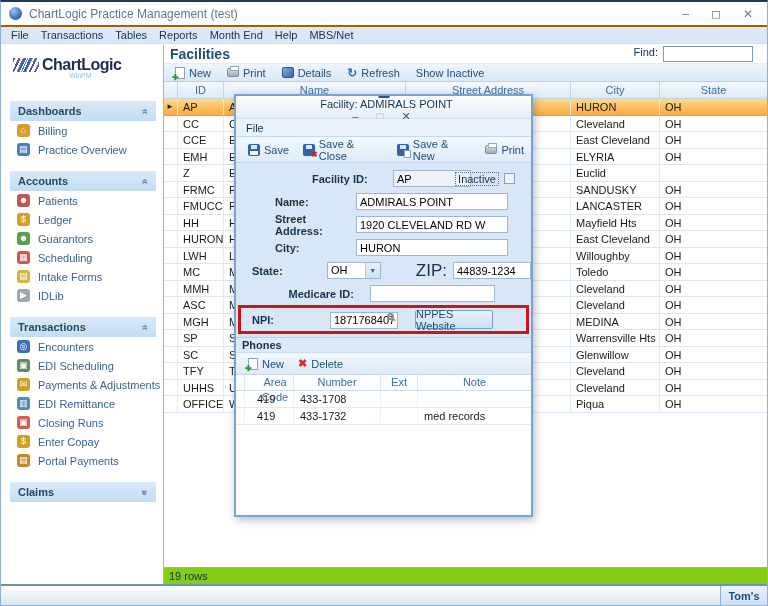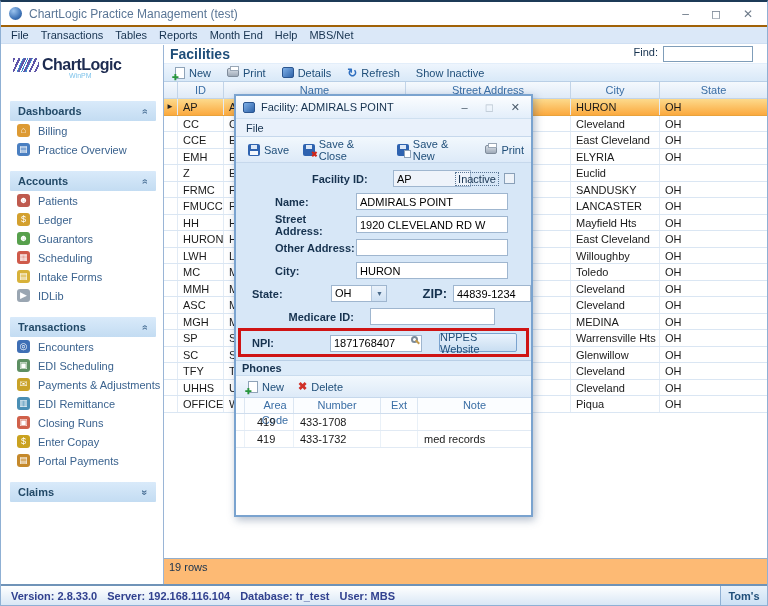--- a/index.html
+++ b/index.html
@@ -64,50 +64,50 @@
   .gh-cell { font-size:11px; color:#3a6ea5; text-align:center; line-height:16px; border-right:1px solid #c2d4e8; }
   .grow { display:flex; height:16.5px; border-bottom:1px solid #dae6f3; background:#fff; }
   .gcell { font-size:11px; color:#1a1a1a; line-height:16px; padding-left:5px; border-right:1px solid #e2ebf5; overflow:hidden; white-space:nowrap; }
   .grow.sel { background:linear-gradient(#fdda8c,#fba93e); border-bottom:1px solid #e8a33d; }
   .w-marker { width:14px; padding-left:2px; font-size:8px; color:#222; }
   .w-id { width:46px; }
   .w-name { width:182px; }
   .w-street { width:165px; }
   .w-city { width:89px; }
   .w-state { flex:1; border-right:none; }
-  .grid-footer { position:absolute; left:0; right:0; bottom:0; height:26px; border-top:1px solid #93aecb; background:#fdba74; font-size:11px; color:#16324f; line-height:16px; padding-left:5px; }
+  .grid-footer { position:absolute; left:0; right:0; bottom:0; height:17px; border-top:1px solid #93aecb; background:#84cc16; font-size:11px; color:#16324f; line-height:16px; padding-left:5px; }
 
   
   .statusbar { position:absolute; left:0; right:0; bottom:0; height:21px; border-top:2px solid #6f93b8; background:linear-gradient(#ffffff,#d9e7f5); display:flex; align-items:center; font-size:11px; color:#31418f; font-weight:600; }
   .seg { margin-left:10px; }
   .user-btn { position:absolute; right:0; top:0; bottom:0; width:47px; background:linear-gradient(#e9f2fb,#cce0f4); border-left:1px solid #8fb0d4; color:#1f4e79; font-weight:bold; display:flex; align-items:center; justify-content:center; font-size:11px; }
 
   
   .dialog { position:absolute; left:233px; top:92px; width:299px; height:423px; border:2px solid #7aa3cf; background:#d7e7f7; box-shadow:2px 3px 8px rgba(40,70,110,.35); display:flex; flex-direction:column; }
-  .dlg-title { height:23px; background:linear-gradient(#fbfdff,#e3eefa); display:flex; align-items:center; padding:0 7px; border-bottom:1px solid #cfe0f0; }
+  .dlg-title { height:23px; background:linear-gradient(#fbfdff,#e3eefa); display:flex; align-items:center; padding:0 7px; border-bottom:1px solid #cfe0f0;flex-direction:column; }
   .dlg-title .t { font-size:11px; color:#16324f; margin-left:6px; flex:1; }
   .dlg-ctl { display:flex; gap:17px; font-size:11px; color:#4a5a6a; margin-right:4px; }
   .dlg-ctl .dim { color:#b8c4d0; }
   .dlg-menu { height:18px; background:#e9f1fb; border-bottom:1px solid #c6d8ec; display:flex; align-items:center; padding-left:6px; }
   .dlg-menu span { font-size:11px; color:#16324f; padding:0 4px; }
   .dlg-toolbar { height:26px; background:linear-gradient(#f2f8fd,#ddeaf8); border-bottom:1px solid #c6d8ec; display:flex; align-items:center; padding-left:5px; }
   .dlg-toolbar .tbtn { height:20px; }
   .fields { padding-top:4px; }
   .frow { height:23px; display:flex; align-items:center; padding-left:16px; position:relative;justify-content:center; }
   .flabel { width:81px; font-size:11px; font-weight:bold; color:#16324f; }
   .fin { height:17px; border:1px solid #9fb6cf; background:#fff; font-size:11px; padding:0 3px; font-family:"Liberation Sans",sans-serif; }
   .in-w { width:152px; }
   .ro { background:#eef3fa; }
   .inactive-wrap { position:absolute; right:16px; display:flex; align-items:center; gap:5px; }
   .inactive-label { font-size:11px; font-weight:normal; color:#16324f; border:1px dotted #5a7696; padding:0 2px; }
   .cbx { width:11px; height:11px; border:1px solid #8aa0b8; background:#eef3f9; }
   .sel-state { width:58px; display:flex; border:1px solid #9fb6cf; background:#fff; height:17px; }
   .sel-state .v { flex:1; font-size:11px; padding:1px 3px; }
   .sel-state .arr { width:15px; background:linear-gradient(#eaf2fb,#cfe1f3); border-left:1px solid #b5c8dd; font-size:7px; color:#4a6a8a; text-align:center; line-height:15px; }
-  .ziplabel { font-size:13px; font-weight:bold; color:#16324f; margin-left:35px; margin-right:6px; }
+  .ziplabel { font-size:17px; font-weight:normal; color:#16324f; margin-left:35px; margin-right:6px; }
   .npi-box { border:3px solid #cf1414; margin:0 2px; height:29px; display:flex; align-items:center; padding-left:11px; }
   .npi-box .flabel { width:78px; }
   .npi-in-wrap { position:relative; }
   .mag { position:absolute; right:4px; top:3px; width:7px; height:7px; border:2px solid #7b8a9a; border-radius:50%; }
   .mag::after { content:""; position:absolute; width:5px; height:2px; background:#c59b4a; transform:rotate(45deg); right:-4px; bottom:-2px; }
   .nppes-btn { margin-left:17px; width:78px; height:19px; background:linear-gradient(#eaf3fc,#c9def2); border:1px solid #7aa3cf; border-radius:2px; font-size:11px; color:#1f4e79; display:flex; align-items:center; justify-content:center; }
   .phones-band { height:16px; background:#dcebf9; border-top:1px solid #b9cfe6; border-bottom:1px solid #c9dcee; font-size:11px; font-weight:bold; color:#16324f; padding-left:6px; line-height:15px; margin-top:3px; }
   .phones-toolbar { height:22px; background:linear-gradient(#f2f8fd,#ddeaf8); border-bottom:1px solid #c6d8ec; display:flex; align-items:center; padding-left:5px; }
   .pgrid { flex:1; background:#fff; display:flex; flex-direction:column; }
   .pg-head { height:16px; display:flex; border-bottom:1px solid #cfdded; background:#fbfdff; }
@@ -431,21 +431,20 @@
             <span class="gcell w-street"></span>
             <span class="gcell w-city">Piqua</span>
             <span class="gcell w-state">OH</span>
           </div>
         </div>
       <div class="grid-footer">19 rows</div>
     </div>
   </div>
 
   <div class="statusbar">
-    <span id="status-segs"><span class="seg">Version: 2.8.33.0</span><span class="seg">Server: 192.168.116.104</span><span class="seg">Database: tr_test</span><span class="seg">User: MBS</span></span>
     <span class="user-btn">Tom's</span>
   </div>
 
   <div class="dialog">
     <div class="dlg-title">
       <span class="ic-details"></span>
       <span class="t">Facility: ADMIRALS POINT</span>
       <span class="dlg-ctl">
         <span>–</span>
         <span class="dim">◻</span>
@@ -485,44 +484,40 @@
       </div>
       <div class="frow">
         <span class="flabel">Name:</span>
         <input class="fin in-w" value="ADMIRALS POINT" style="">
       </div>
       <div class="frow">
         <span class="flabel">Street Address:</span>
         <input class="fin in-w" value="1920 CLEVELAND RD W" style="">
       </div>
       <div class="frow">
-        <span class="flabel">Other Address:</span>
-        <input class="fin in-w" value="" style="">
-      </div>
-      <div class="frow">
         <span class="flabel">City:</span>
         <input class="fin in-w" value="HURON" style="">
       </div>
       <div class="frow">
         <span class="flabel">State:</span>
         <span class="sel-state">
           <span class="v">OH</span>
           <span class="arr">▼</span>
         </span>
         <span class="ziplabel">ZIP:</span>
         <input class="fin" style="width: 78px;" value="44839-1234">
       </div>
       <div class="frow">
         <span class="flabel">Medicare ID:</span>
         <input class="fin" style="width: 125px;" value="">
       </div>
       <div class="npi-box">
         <span class="flabel">NPI:</span>
         <span class="npi-in-wrap">
-          <input class="fin" style="width: 92px;" value="1871768407">
+          <input class="fin" style="width: 68px;" value="1871768407">
           <span class="mag"></span>
         </span>
         <span class="nppes-btn">NPPES Website</span>
       </div>
     </div>
 
     <div class="phones-band">Phones</div>
     <div class="phones-toolbar">
         <span class="tbtn">
           <span class="ic-new"></span>

